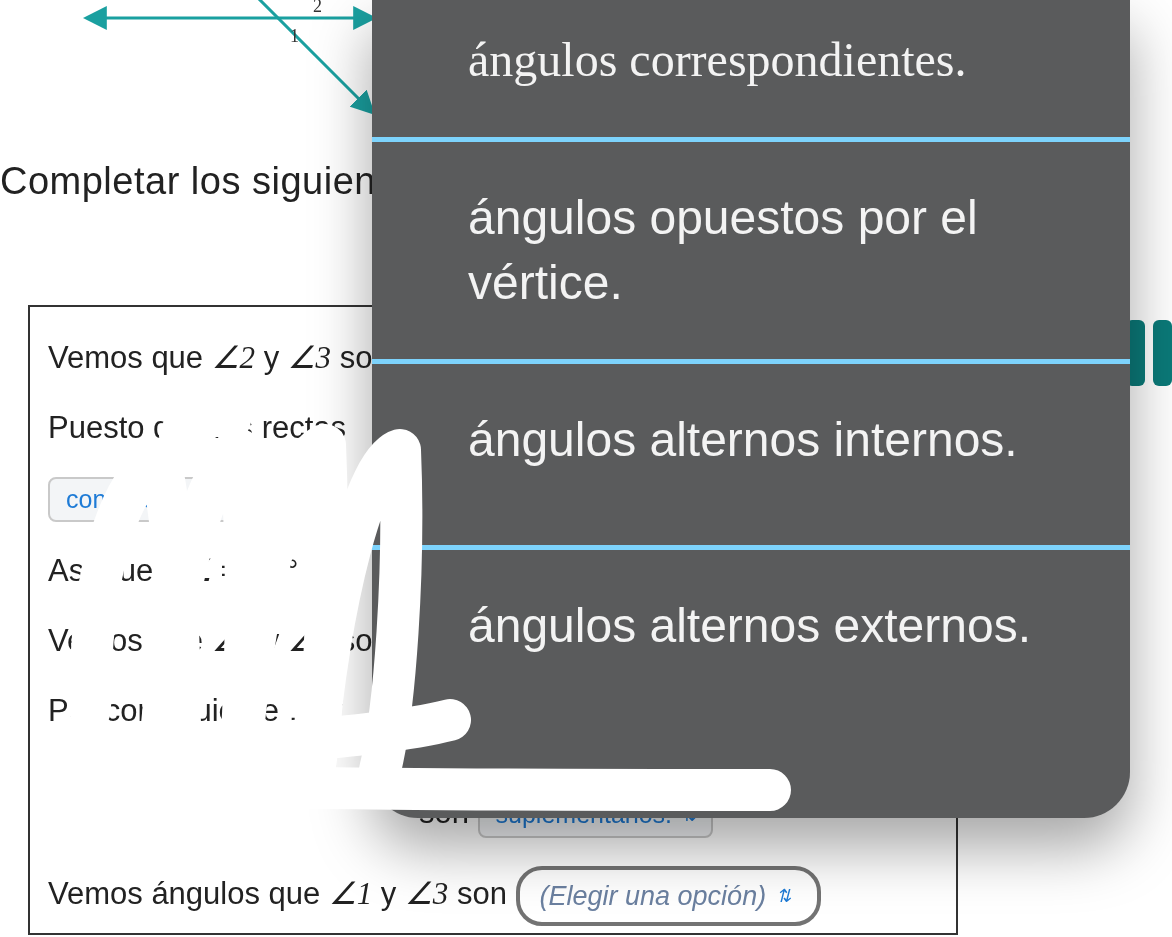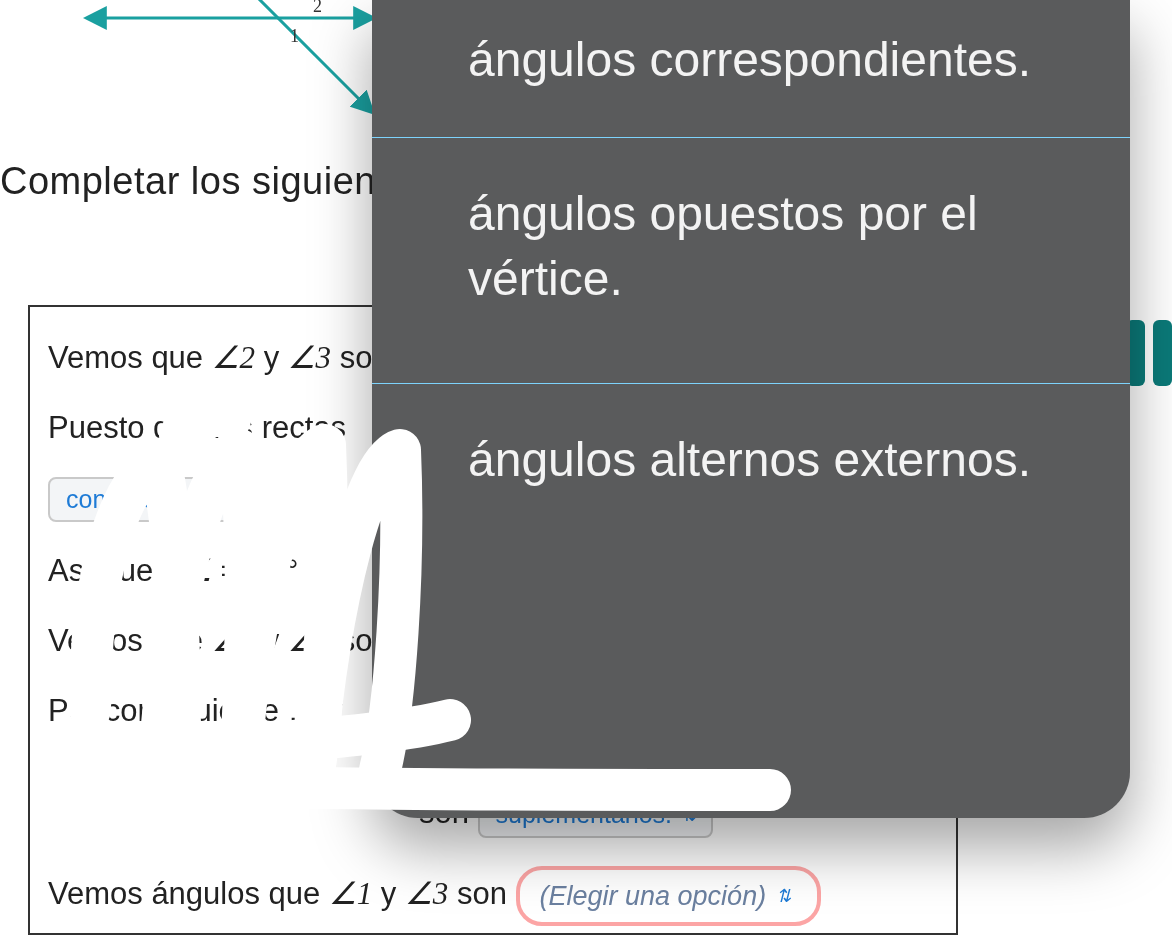--- a/index.html
+++ b/index.html
@@ -72,21 +72,21 @@
     gap: 10px;
     border: 2px solid #c9c9c9;
     background: #f3f5f7;
     border-radius: 8px;
     padding: 4px 14px 4px 16px;
     font-size: 25px;
     color: #1e7bd6;
     vertical-align: middle;
   }
   .pill.selected-wide {
-    border: 4px solid #fca5a5;
+    border: 4px solid #737373;
     border-radius: 26px;
     padding: 8px 26px 8px 20px;
     font-size: 27px;
     color: #6b80a0;
     background: #fff;
     font-style: italic;
   }
   .pill .updown {
     color: #1e7bd6;
     font-size: 18px;
@@ -125,29 +125,29 @@
     left: 372px;
     top: 0;
     width: 758px;
     height: 818px;
     background: #5a5b5c;
     border-radius: 0 0 46px 46px;
     box-shadow: 0 30px 60px rgba(0,0,0,0.35);
     overflow: hidden;
   }
   .dropdown .opt {
-    border-top: 1px solid #7dd3fc;
+    border-top: 5px solid #7dd3fc;
     padding: 44px 32px 44px 96px;
     color: #f3f3f3;
     font-size: 48px;
     font-weight: 500;
     line-height: 1.35;
     cursor: pointer;
   }
-  .dropdown .opt:first-child { border-top: none; padding-top: 28px; }
+  .dropdown .opt:first-child { border-top: none; padding-top: 28px; font-family: Liberation Serif, serif; }
   .dropdown .opt:last-child { padding-bottom: 56px; margin-top: 28px; }
 
   
   .scribble {
     position: absolute;
     left: 30px;
     top: 390px;
     width: 770px;
     height: 450px;
     pointer-events: none;
@@ -239,20 +239,21 @@
   </div>
 
   <div class="fab-strip">
     <div></div>
     <div></div>
   </div>
 
   <div class="dropdown">
     <div class="opt">ángulos correspondientes.</div>
     <div class="opt">ángulos opuestos por el vértice.</div>
+    <div class="opt">ángulos alternos internos.</div>
     <div class="opt">ángulos alternos externos.</div>
   </div>
 
   <svg class="scribble" viewBox="0 0 770 450">
     <g stroke="#ffffff" stroke-width="42" stroke-linecap="round" stroke-linejoin="round" fill="none">
       <path d="M60 320 C 60 180 90 90 130 70 C 150 160 150 300 150 360"></path>
       <path d="M130 360 C 140 220 170 80 210 60 C 220 170 215 310 210 370"></path>
       <path d="M210 370 C 225 210 255 70 295 55 C 300 170 295 310 285 375"></path>
       <path d="M285 375 C 300 210 335 70 370 60 C 375 180 365 320 350 380"></path>
       <path d="M40 390 C 200 400 500 400 740 400"></path>

